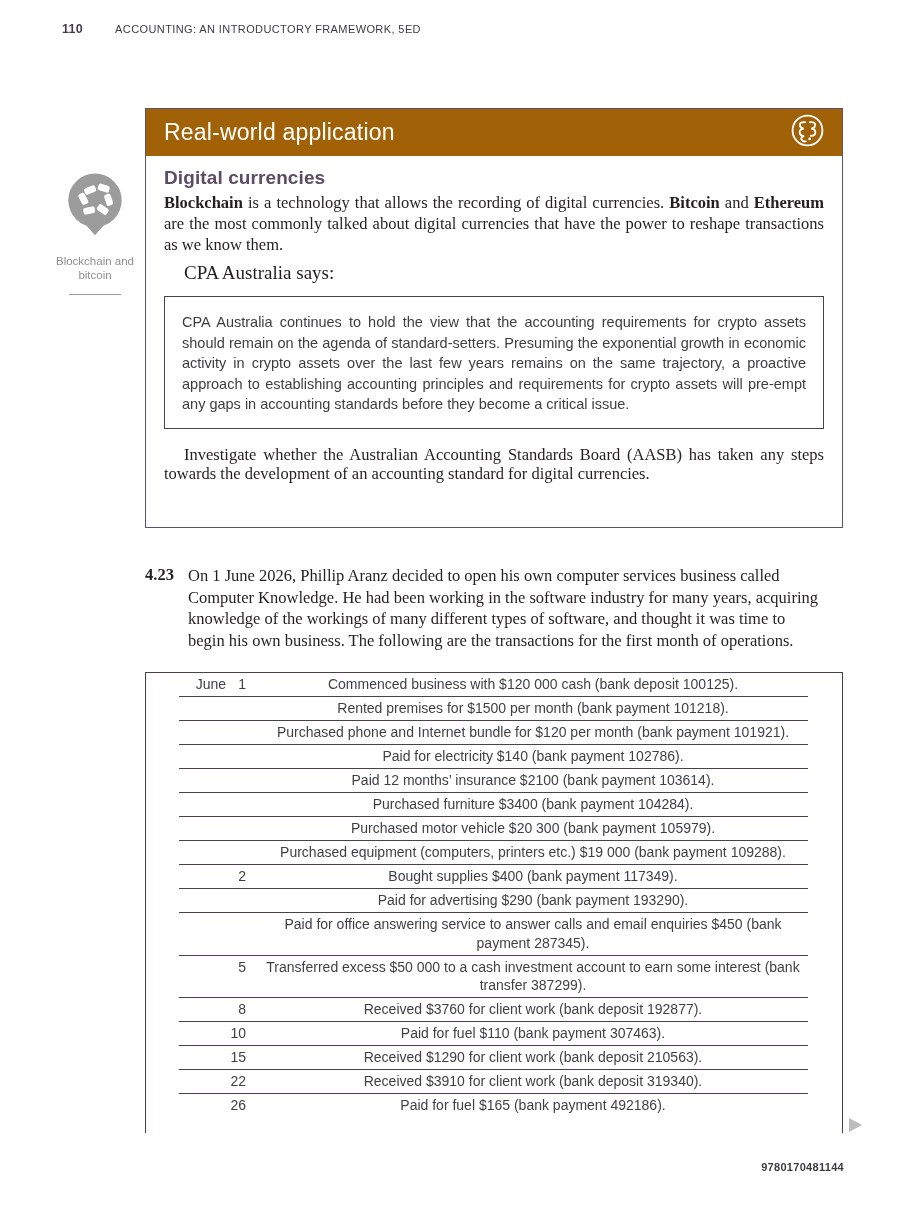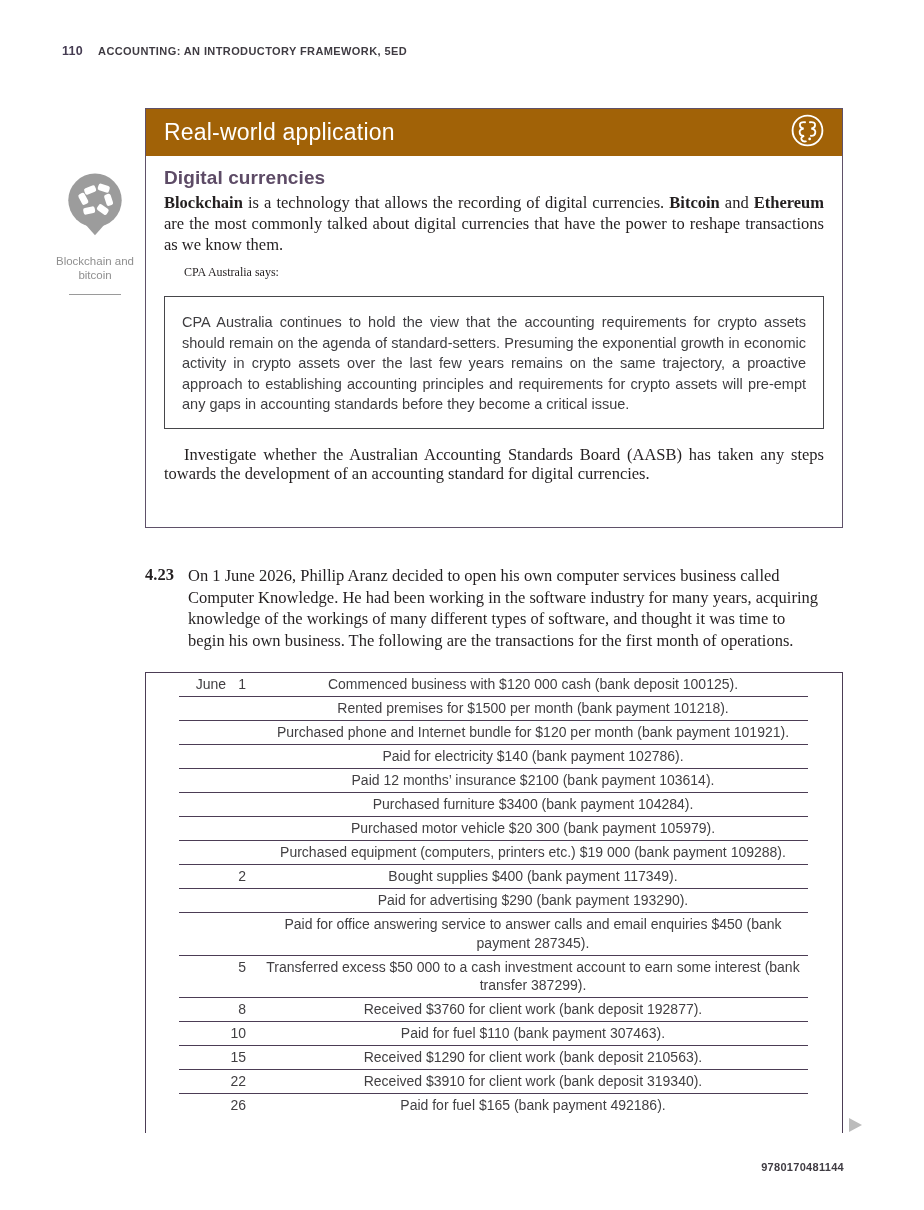--- a/index.html
+++ b/index.html
@@ -3,42 +3,42 @@
 <meta charset="utf-8">
 <style>
   * { margin:0; padding:0; box-sizing:border-box; }
   html,body { background:#ffffff; }
   .page {
     position:relative; width:924px; height:1210px; background:#fff;
     font-family:"Liberation Sans", sans-serif; color:#3f3b42; overflow:hidden;
   }
 
   
-  .runhead { position:absolute; top:44px; left:62px; display:flex; align-items:baseline; }
+  .runhead { position:absolute; top:22px; left:62px; display:flex; align-items:baseline; }
   .pagenum { font-size:12.5px; font-weight:700; color:#453c52; letter-spacing:.3px; }
-  .runtitle { margin-left:15px; font-size:11px; font-weight:700; color:#3f3b42; letter-spacing:.4px; }
+  .runtitle { margin-left:32px; font-size:11px; font-weight:400; color:#3f3b42; letter-spacing:.4px; }
 
   
   .mfig { position:absolute; left:54px; top:172px; width:82px; text-align:center; }
   .mfig svg { display:block; margin:0 auto; }
   .mfig-cap { margin-top:6px; font-size:11.5px; line-height:14px; color:#8f8f8f; }
   .mfig-rule { width:52px; margin:12px auto 0; border-top:1.2px solid #9a9a9a; }
 
   
   .rwa { position:absolute; left:145px; top:108px; width:698px; height:420px;
          border:1.5px solid #5f5169; background:#fff; }
   .rwa-bar { height:47px; background:#a16207; display:flex; align-items:center;
              justify-content:space-between; padding:0 15px 0 18px; }
   .rwa-title { color:#ffffff; font-size:23px; font-weight:400; letter-spacing:.2px; }
   .rwa-body { padding:11px 18px 0; height:371px; overflow:hidden; }
   .rwa-h2 { color:#5d4b66; font-size:19px; font-weight:600; letter-spacing:.1px; margin-bottom:3px; }
 
   .serif { font-family:"Liberation Serif", serif; color:#231f20; }
   .rwa-intro { font-size:16.5px; line-height:21px; text-align:justify; }
-  .rwa-lead  { font-size:12px; line-height:21px; text-indent:20px; margin-top:7px; }
+  .rwa-lead  { font-size:19px; line-height:21px; text-indent:20px; margin-top:7px; }
 
   .quotebox { margin-top:13px; border:1.2px solid #46464a; padding:15px 17px 13px; }
   .quote-text { font-size:14.5px; line-height:20.5px; text-align:justify; color:#3e3d40; }
   .quote-src  { margin-top:11px; font-size:12.3px; line-height:17px; color:#3e3d40; font-style:italic; }
 
   .rwa-invest { margin-top:16px; font-size:16.5px; line-height:19px; text-align:justify; text-indent:20px; }
 
   
   .question { position:absolute; left:145px; top:565px; width:682px; display:flex; }
   .q-num { width:43px; font-size:16.5px; font-weight:700; flex:none; }

